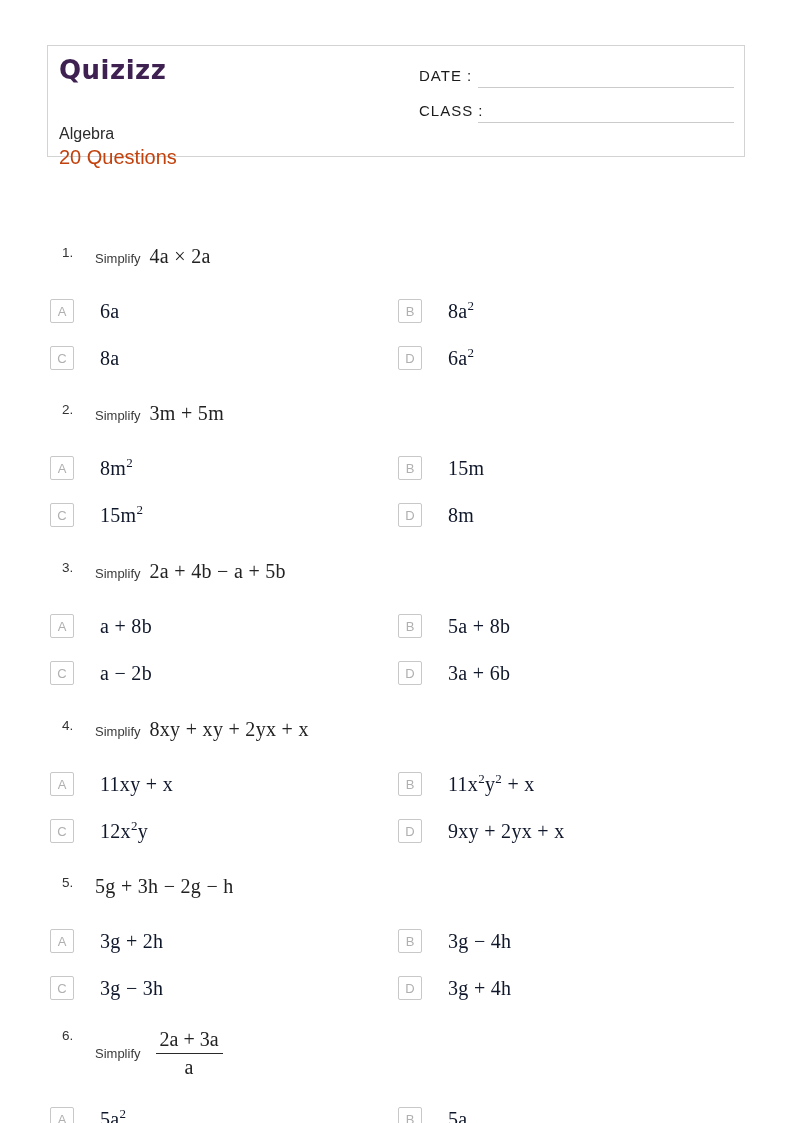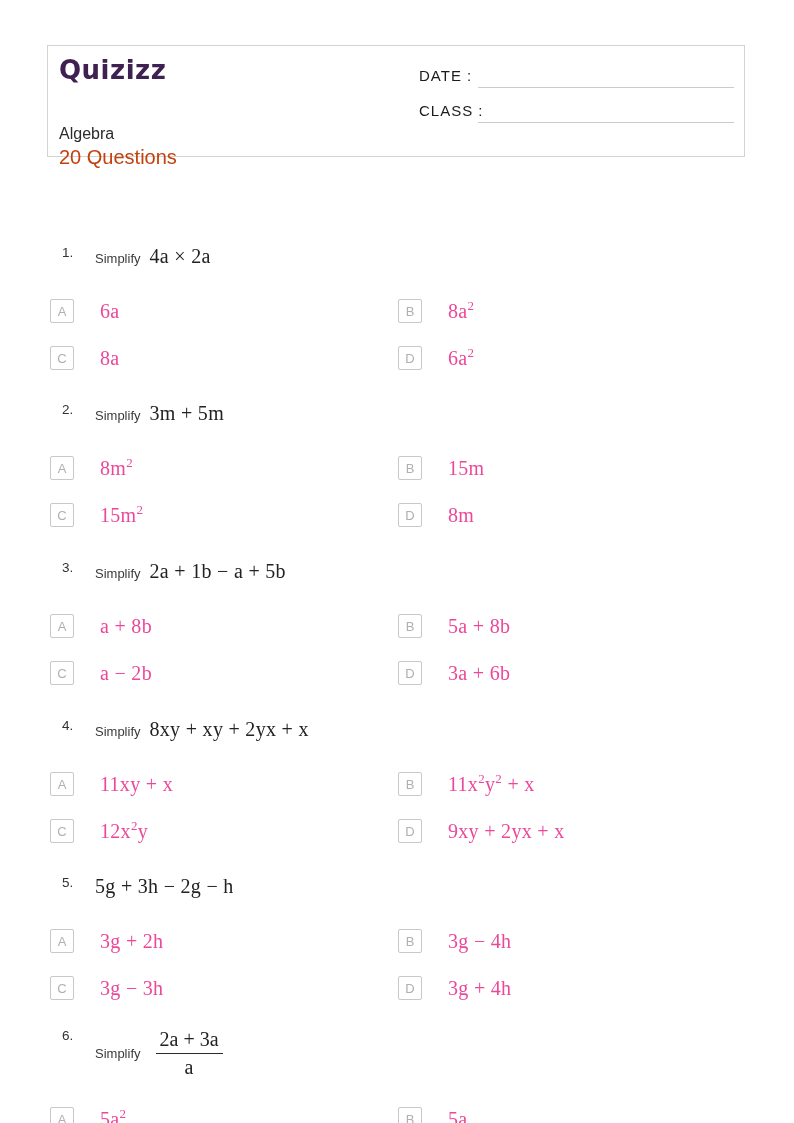--- a/index.html
+++ b/index.html
@@ -54,21 +54,21 @@
     display:grid;grid-template-columns:348px 1fr;row-gap:23px;
   }
   .opt{display:flex;align-items:center;height:24px;}
   .opt-letter{
     width:22px;height:22px;flex:none;border:1px solid #c8c8c8;border-radius:2px;
     display:flex;align-items:center;justify-content:center;
     font-size:13px;color:#b0b0b0;background:#fff;
   }
   .opt-text{
     margin-left:26px;
-    font-family:"Liberation Serif","DejaVu Serif",serif;font-size:20px;color:#ec4899;
+    font-family:"Liberation Serif","DejaVu Serif",serif;font-size:20px;color:#0f172a;
     letter-spacing:.3px;
   }
   sup{font-size:13px;line-height:0;}
 </style>
 </head>
 <body>
 
 <div class="page">
 
   <div class="header-box">
@@ -141,21 +141,21 @@
   <div class="opt">
     <span class="opt-letter">D</span>
     <span class="opt-text">8m</span>
   </div>
 </div>
   </div>
 
   <div class="question">
     <span class="q-num">3.</span>
     <div class="q-row">
-      <span class="q-prompt">Simplify</span><span class="q-expr">2a + 1b − a + 5b</span>
+      <span class="q-prompt">Simplify</span><span class="q-expr">2a + 4b − a + 5b</span>
     </div>
     <div class="opts">
   <div class="opt">
     <span class="opt-letter">A</span>
     <span class="opt-text">a + 8b</span>
   </div>
 
   <div class="opt">
     <span class="opt-letter">B</span>
     <span class="opt-text">5a + 8b</span>

